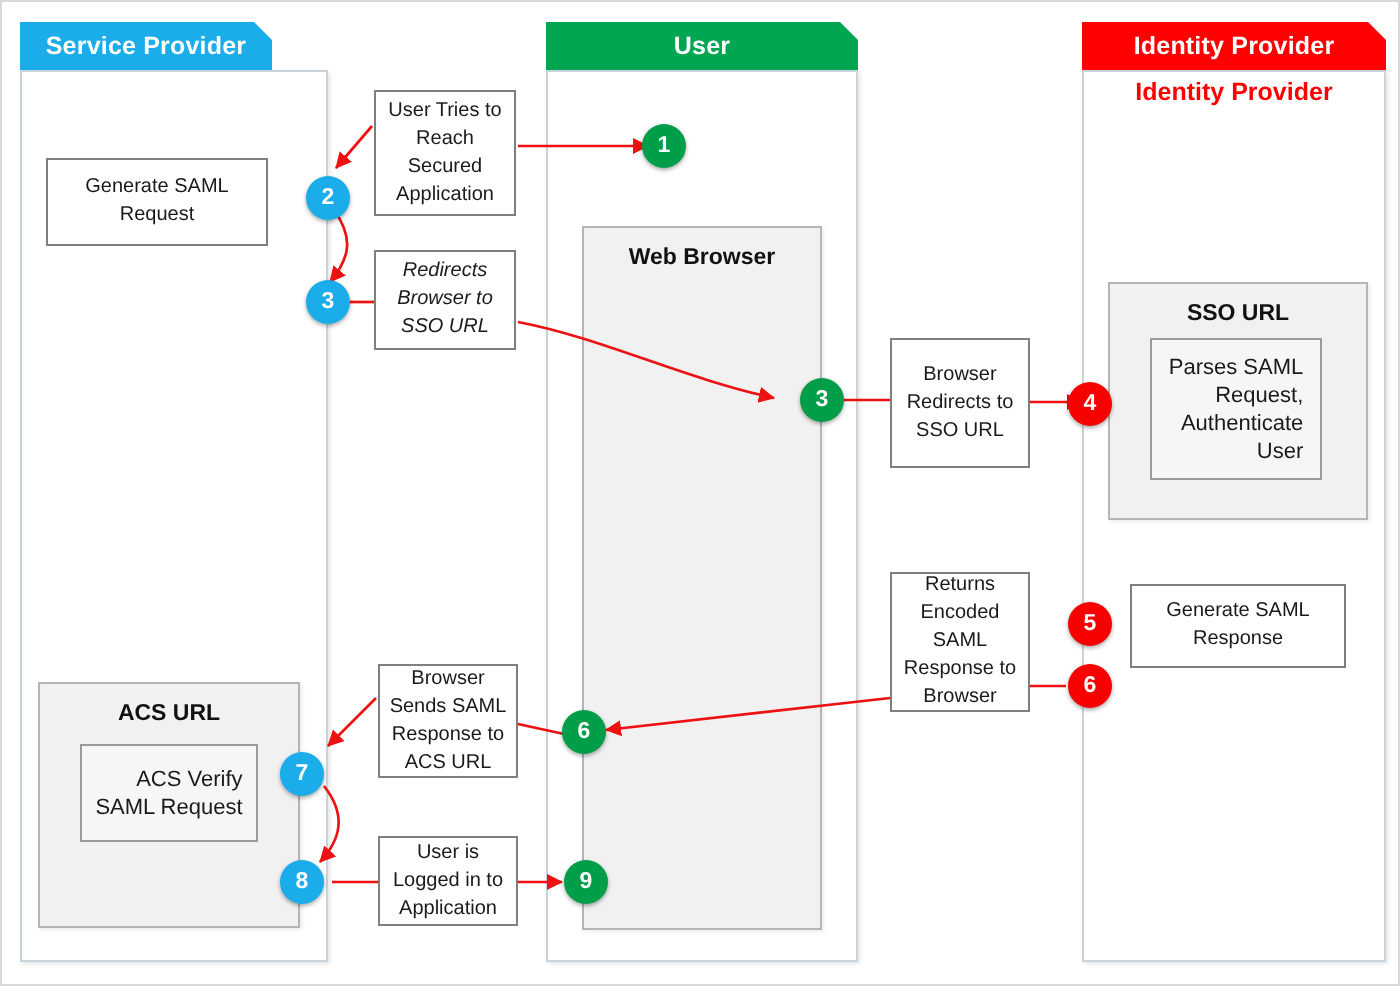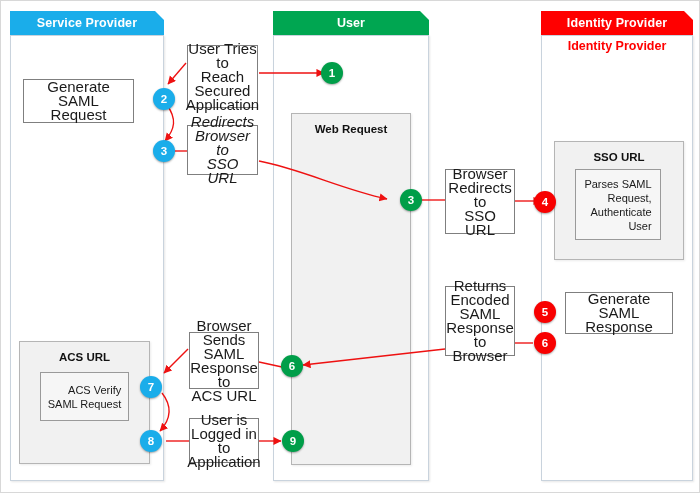--- a/index.html
+++ b/index.html
@@ -46,21 +46,21 @@
     height: 0;
   }
 
   
   .box {
     position: absolute;
     box-sizing: border-box;
     background: #ffffff;
     border: 1px solid #7f7f7f;
     color: #1a1a1a;
-    font-size: 15px;
+    font-size: 10px;
     line-height: 14px;
     text-align: center;
     display: flex;
     align-items: center;
     justify-content: center;
     padding: 2px 3px;
     white-space: pre-line;
   }
   .panel {
     position: absolute;
@@ -139,41 +139,41 @@
     font-weight: bold;
     color: #111111;
   }
 </style>
 </head>
 <body>
 
 <div id="canvas">
 
   <div class="lane" style="left:9px; top:34px; width:154px; height:446px;"></div>
-  <div class="lane-header" style="left:9px; top:10px; width:154px; background:#1aadea;">
+  <div class="lane-header" style="left:9px; top:10px; width:126px; background:#1aadea;">
     <span>Service Provider</span>
     <span class="fold" style="border-top:9px solid #ffffff; border-left:9px solid transparent;"></span>
   </div>
 
   <div class="lane" style="left:272px; top:34px; width:156px; height:446px;"></div>
   <div class="lane-header" style="left:272px; top:10px; width:156px; background:#00a651;">
     <span>User</span>
     <span class="fold" style="border-top:9px solid #ffffff; border-left:9px solid transparent;"></span>
   </div>
 
   <div class="lane" style="left:540px; top:34px; width:152px; height:446px;"></div>
   <div class="lane-header" style="left:540px; top:10px; width:152px; background:#ff0000;">
     <span>Identity Provider</span>
     <span class="fold" style="border-top:9px solid #ffffff; border-left:9px solid transparent;"></span>
   </div>
 
   <div class="idp-sub" style="left:540px; top:38px; width:152px;">Identity Provider</div>
 
   <div class="panel" style="left:290px; top:112px; width:120px; height:352px;">
-    <div class="wb-title" style="top:9px;">Web Request</div>
+    <div class="wb-title" style="top:9px;">Web Browser</div>
   </div>
 
   <div class="panel" style="left:553px; top:140px; width:130px; height:119px;">
     <div class="panel-title" style="top:9px;">SSO URL</div>
   </div>
   <div class="inner-box" style="left:574px; top:168px; width:86px; height:71px;">Parses SAML
 Request,
 Authenticate
 User</div>
 

